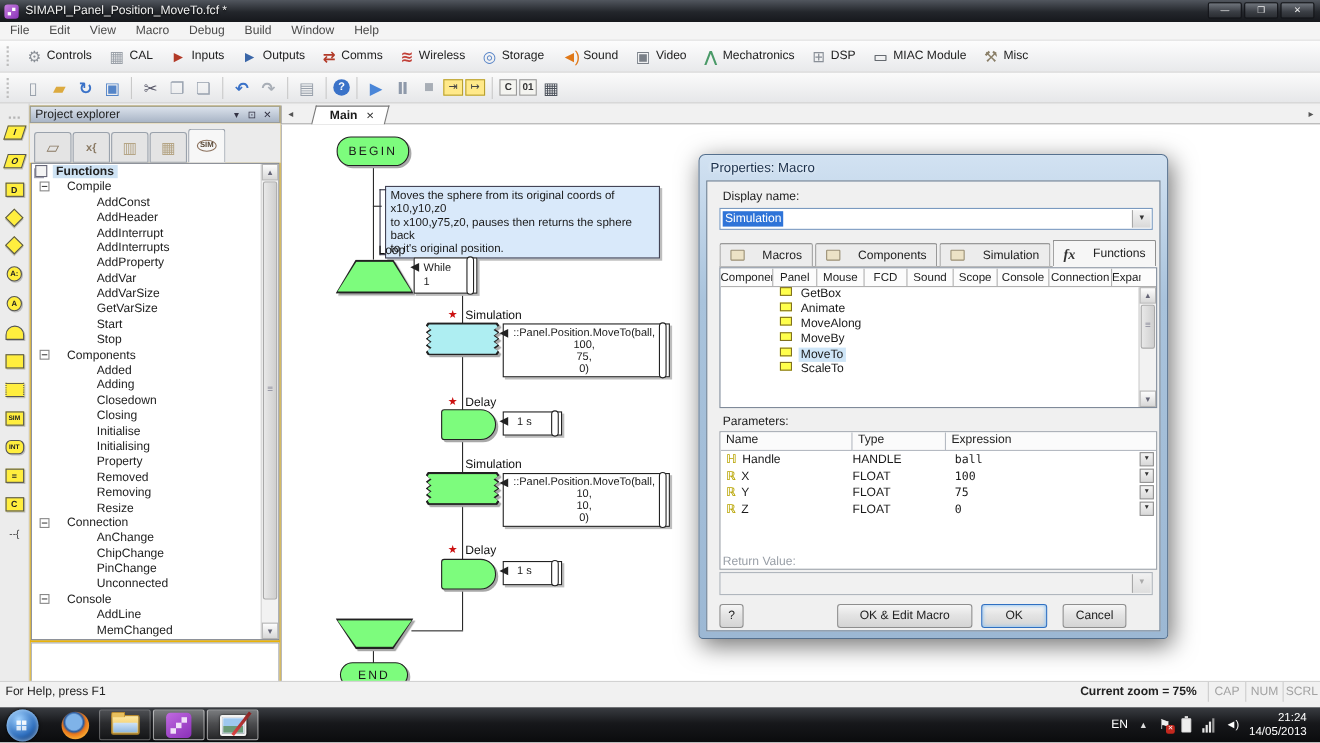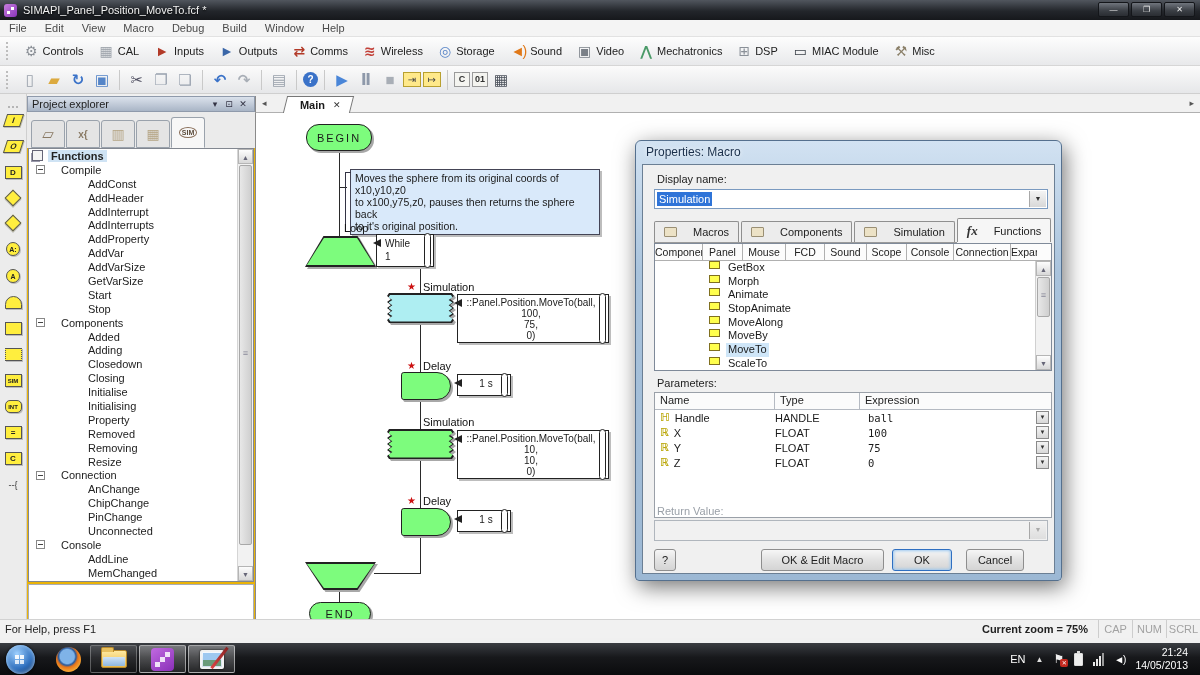--- a/index.html
+++ b/index.html
@@ -117,21 +117,21 @@
 .trap.end{--cp:polygon(0 0,100% 0,74% 100%,26% 100%)}
 .wavy{position:absolute;filter:drop-shadow(2px 2px 0 #a8a8a8);--zz:polygon(3% 0,97% 0,100% 10%,94% 20%,100% 30%,94% 40%,100% 50%,94% 60%,100% 70%,94% 80%,100% 90%,97% 100%,3% 100%,0 90%,6% 80%,0 70%,6% 60%,0 50%,6% 40%,0 30%,6% 20%,0 10%)}
 .wavy::before{content:"";position:absolute;inset:0;background:#222;clip-path:var(--zz)}
 .wavy::after{content:"";position:absolute;inset:1.5px;background:var(--fill,#7dfc7d);clip-path:var(--zz)}
 .dshape{position:absolute;background:#7dfc7d;border:1px solid #222;border-radius:3px 15px 15px 3px;box-shadow:2px 2px 0 #a8a8a8}
 .callout{position:absolute;background:#fff;border:1px solid #222;font-size:10px;line-height:11px;padding:2px 12px 2px 8px;box-shadow:2px 2px 0 #bdbdbd}
 .callout::before{content:"";position:absolute;left:-8px;top:4px;border:4px solid transparent;border-right:8px solid #222}
 .callout .rod{position:absolute;right:2px;top:-2px;bottom:-2px;width:7px;background:#fff;border:1px solid #222;border-radius:4px}
 .callout .cl-line{text-align:center}
 .callout .cl-line:first-child{text-align:left}
-.callout.small{padding:3px 8px 2px 12px;text-align:center}
+.callout.small{padding:3px 8px 2px 12px;}
 .comment{position:absolute;background:#d9e9fa;border:1px solid #445;font-size:10.5px;line-height:12px;padding:2px 4px;box-shadow:2px 2px 0 #bdbdbd}
 .comment::before{content:"";position:absolute;left:-6px;top:2px;bottom:2px;width:5px;border:1px solid #334;border-right:none;background:transparent}
 .fstar{position:absolute;color:#cc1111;font-size:10px;line-height:10px}
 .flabel{position:absolute;font-size:11px;color:#111;white-space:nowrap}
 
 
 #dialog{position:absolute;left:635px;top:140px;width:427px;height:441px;z-index:20;background:linear-gradient(#d2e2f2,#a9c3dc 30%,#9cb8d4);border:1px solid #55708e;border-radius:6px 6px 4px 4px;box-shadow:3px 6px 22px rgba(0,0,0,.55);padding:0}
 #dlg-title{height:23px;line-height:23px;padding-left:10px;color:#1a2f4a;text-shadow:0 0 4px #fff;font-size:12px}
 #dlg-inner{position:absolute;left:6px;right:6px;top:23px;bottom:6px;background:#f0f0f0;border:1px solid #6b7f94}
 .dlbl{position:absolute;color:#222}
@@ -724,34 +724,26 @@
           <span class="subtab" data-name="component-subtab">Connection</span>
           <span class="subtab" data-name="component-subtab">Expand</span>
       </div>
       <div>
 
           <div class="flrow" data-name="function-list-item">
             <span class="fl-ic" data-name="macro-item-icon"></span>
             <span class="fl-l" data-name="function-name">GetBox</span>
           </div>
 
-          <div class="flrow" data-name="function-list-item">
-            <span class="fl-ic" data-name="macro-item-icon"></span>
-            <span class="fl-l" data-name="function-name">Morph</span>
-          </div>
 
           <div class="flrow" data-name="function-list-item">
             <span class="fl-ic" data-name="macro-item-icon"></span>
             <span class="fl-l" data-name="function-name">Animate</span>
           </div>
 
-          <div class="flrow" data-name="function-list-item">
-            <span class="fl-ic" data-name="macro-item-icon"></span>
-            <span class="fl-l" data-name="function-name">StopAnimate</span>
-          </div>
 
           <div class="flrow" data-name="function-list-item">
             <span class="fl-ic" data-name="macro-item-icon"></span>
             <span class="fl-l" data-name="function-name">MoveAlong</span>
           </div>
 
           <div class="flrow" data-name="function-list-item">
             <span class="fl-ic" data-name="macro-item-icon"></span>
             <span class="fl-l" data-name="function-name">MoveBy</span>
           </div>

